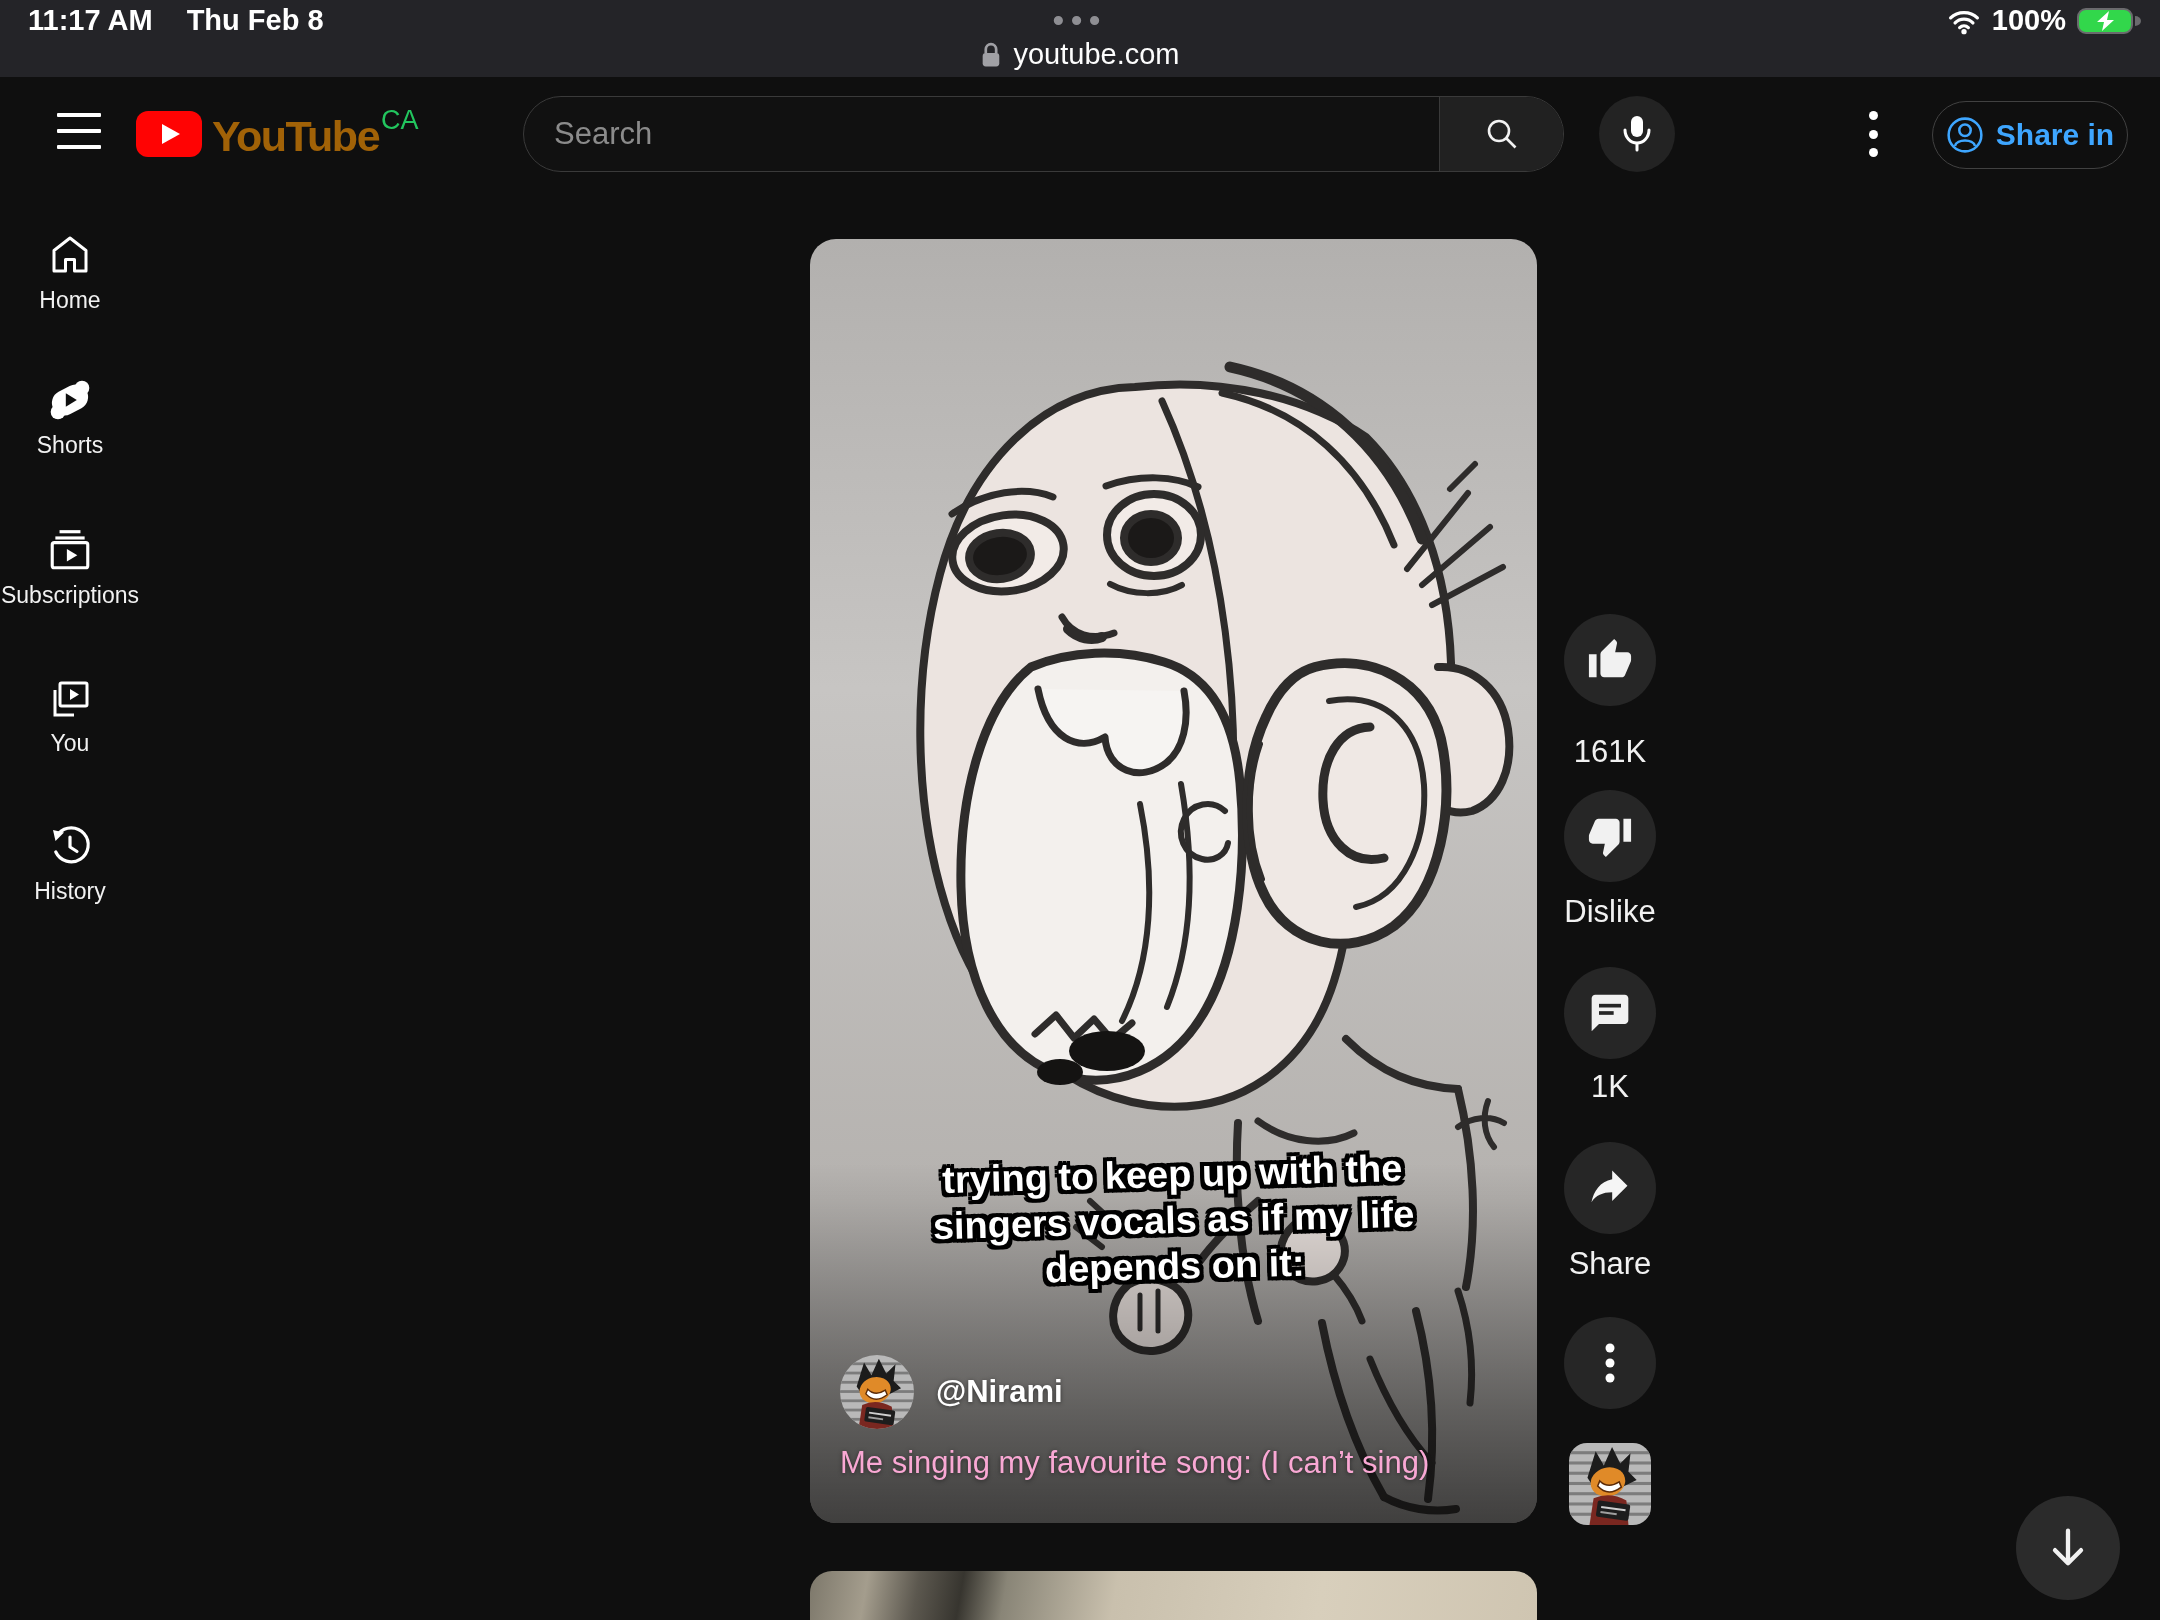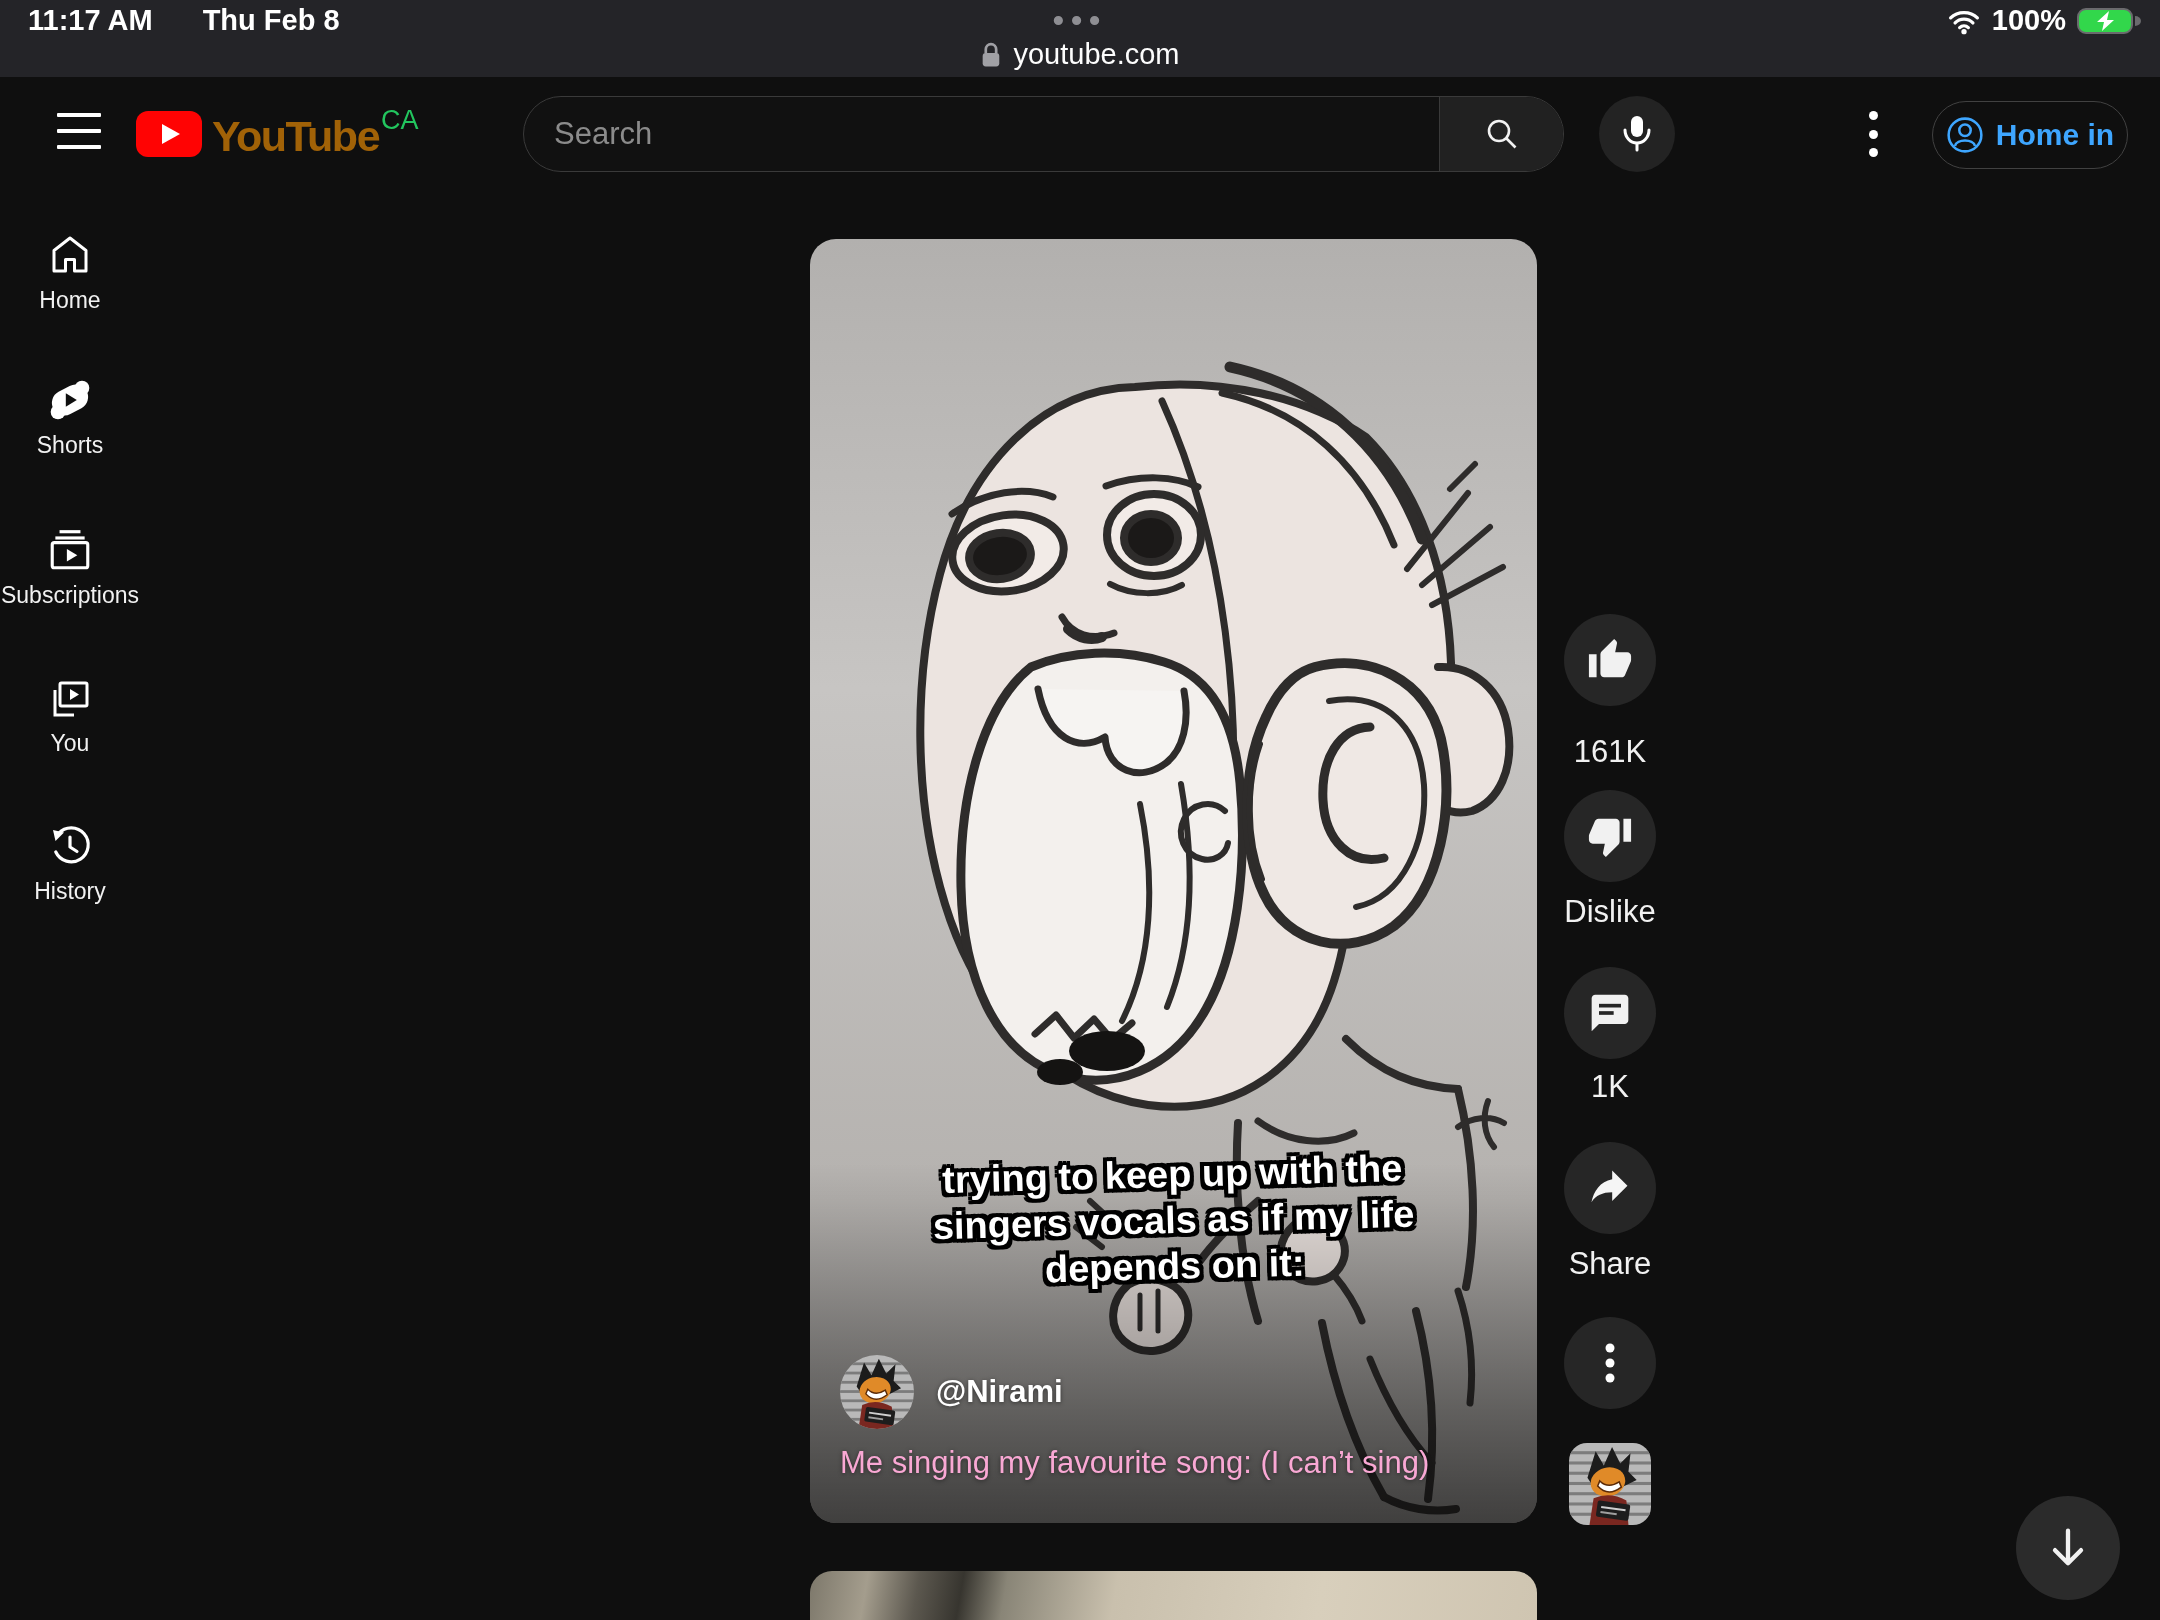--- a/index.html
+++ b/index.html
@@ -2,21 +2,21 @@
 <html><head>
 <meta charset="utf-8">
 <style>
   * { margin:0; padding:0; box-sizing:border-box; }
   html,body { width:2160px; height:1620px; background:#0f0f0f; overflow:hidden;
               font-family:"Liberation Sans", sans-serif; }
   #screen { position:relative; width:2160px; height:1620px; background:#0f0f0f; }
 
   
   .chrome { position:absolute; top:0; left:0; width:2160px; height:77px; background:#242428; }
-  .status-left { position:absolute; left:28px; top:4px; display:flex; gap:50px;
+  .status-left { position:absolute; left:28px; top:4px; display:flex; gap:34px;
                  color:#fff; font-size:29px; font-weight:600; }
   .status-right { position:absolute; right:18px; top:4px; display:flex; align-items:center; gap:10px;
                   color:#fff; font-size:29px; font-weight:600; }
   .tab-dots { position:absolute; left:50%; top:2px; transform:translateX(-50%);
               color:#8e8e93; font-size:32px; letter-spacing:7px; font-weight:700; }
   .url-row { position:absolute; left:50%; top:38px; transform:translateX(-50%);
              display:flex; align-items:center; gap:12px; color:#fdfdfd; font-size:29px; }
 
   
   .yt-header { position:absolute; top:77px; left:0; width:2160px; height:115px; }
@@ -148,21 +148,21 @@
         <i></i>
         <i></i>
         <i></i>
       </div>
     <div class="signin-btn">
       <svg width="38" height="38" viewBox="0 0 36 36">
         <circle cx="18" cy="18" r="15.5" stroke="#3ea6ff" stroke-width="2.4" fill="none"></circle>
         <circle cx="18" cy="13.5" r="5.4" stroke="#3ea6ff" stroke-width="2.4" fill="none"></circle>
         <path d="M8.5 28.5 C10 21.5, 26 21.5, 27.5 28.5" stroke="#3ea6ff" stroke-width="2.4" fill="none"></path>
       </svg>
-      <span>Home in</span>
+      <span>Share in</span>
     </div>
   </div>
 
   <div class="side-item" style="top:233px;">
     <svg width="44" height="44" viewBox="0 0 44 44">
       <path d="M22 5 L6 17.5 V38 H17.5 V26.5 H26.5 V38 H38 V17.5 Z" stroke="#fff" stroke-width="3" fill="none" stroke-linejoin="round"></path>
     </svg>
     <span>Home</span>
   </div>
   <div class="side-item" style="top:378px;">

